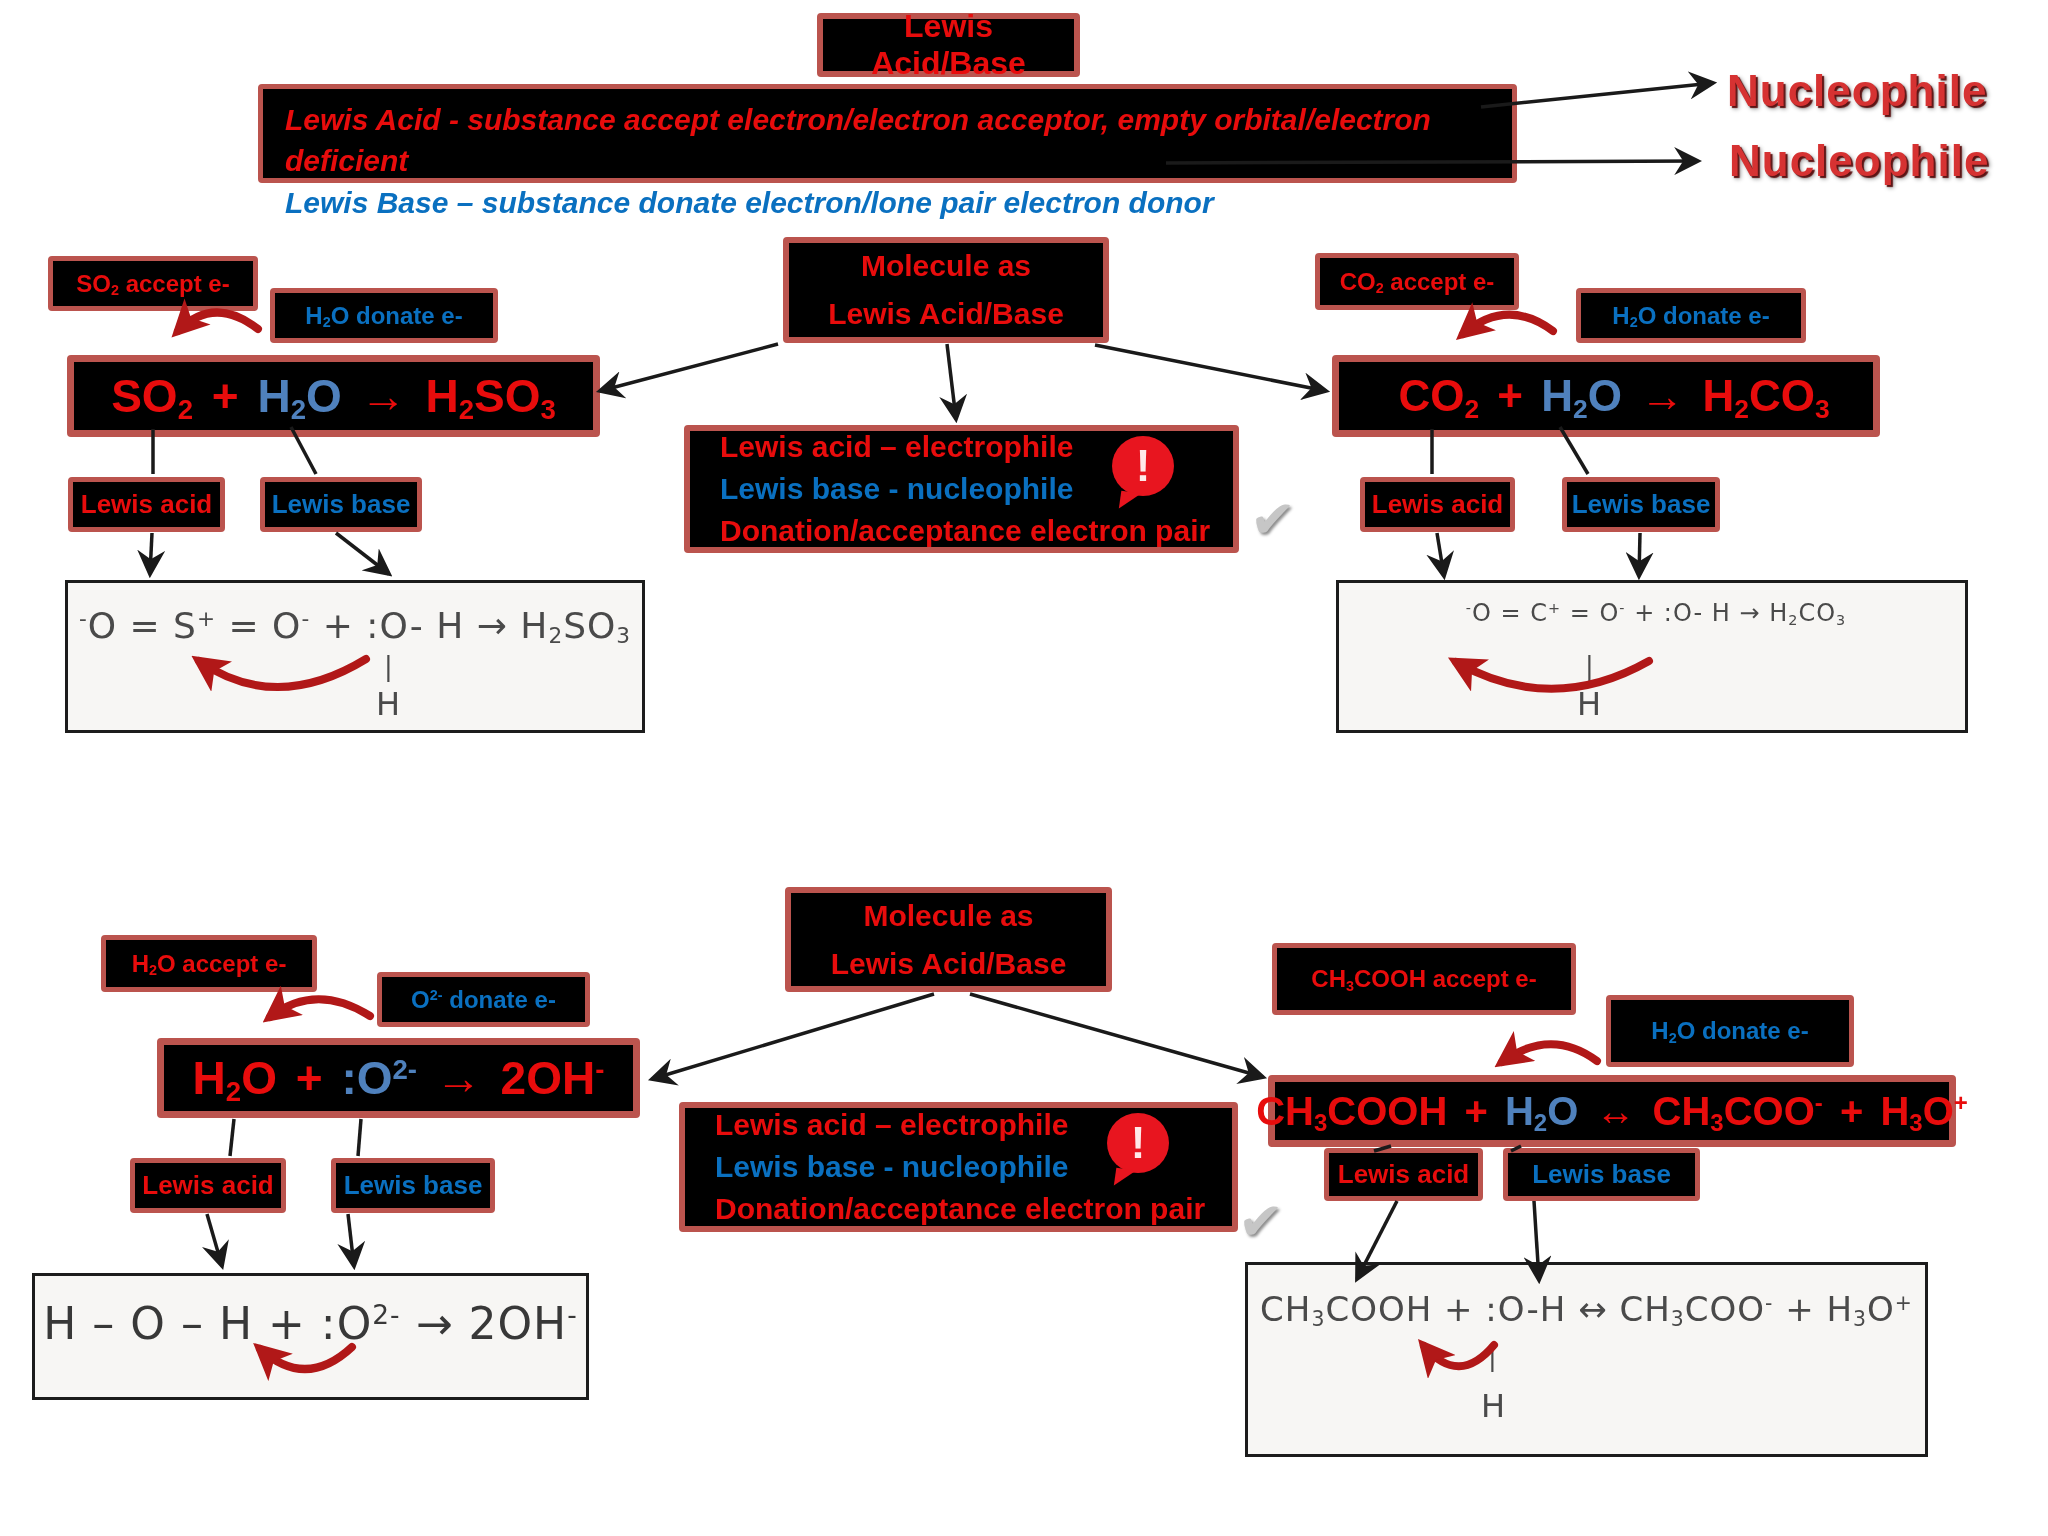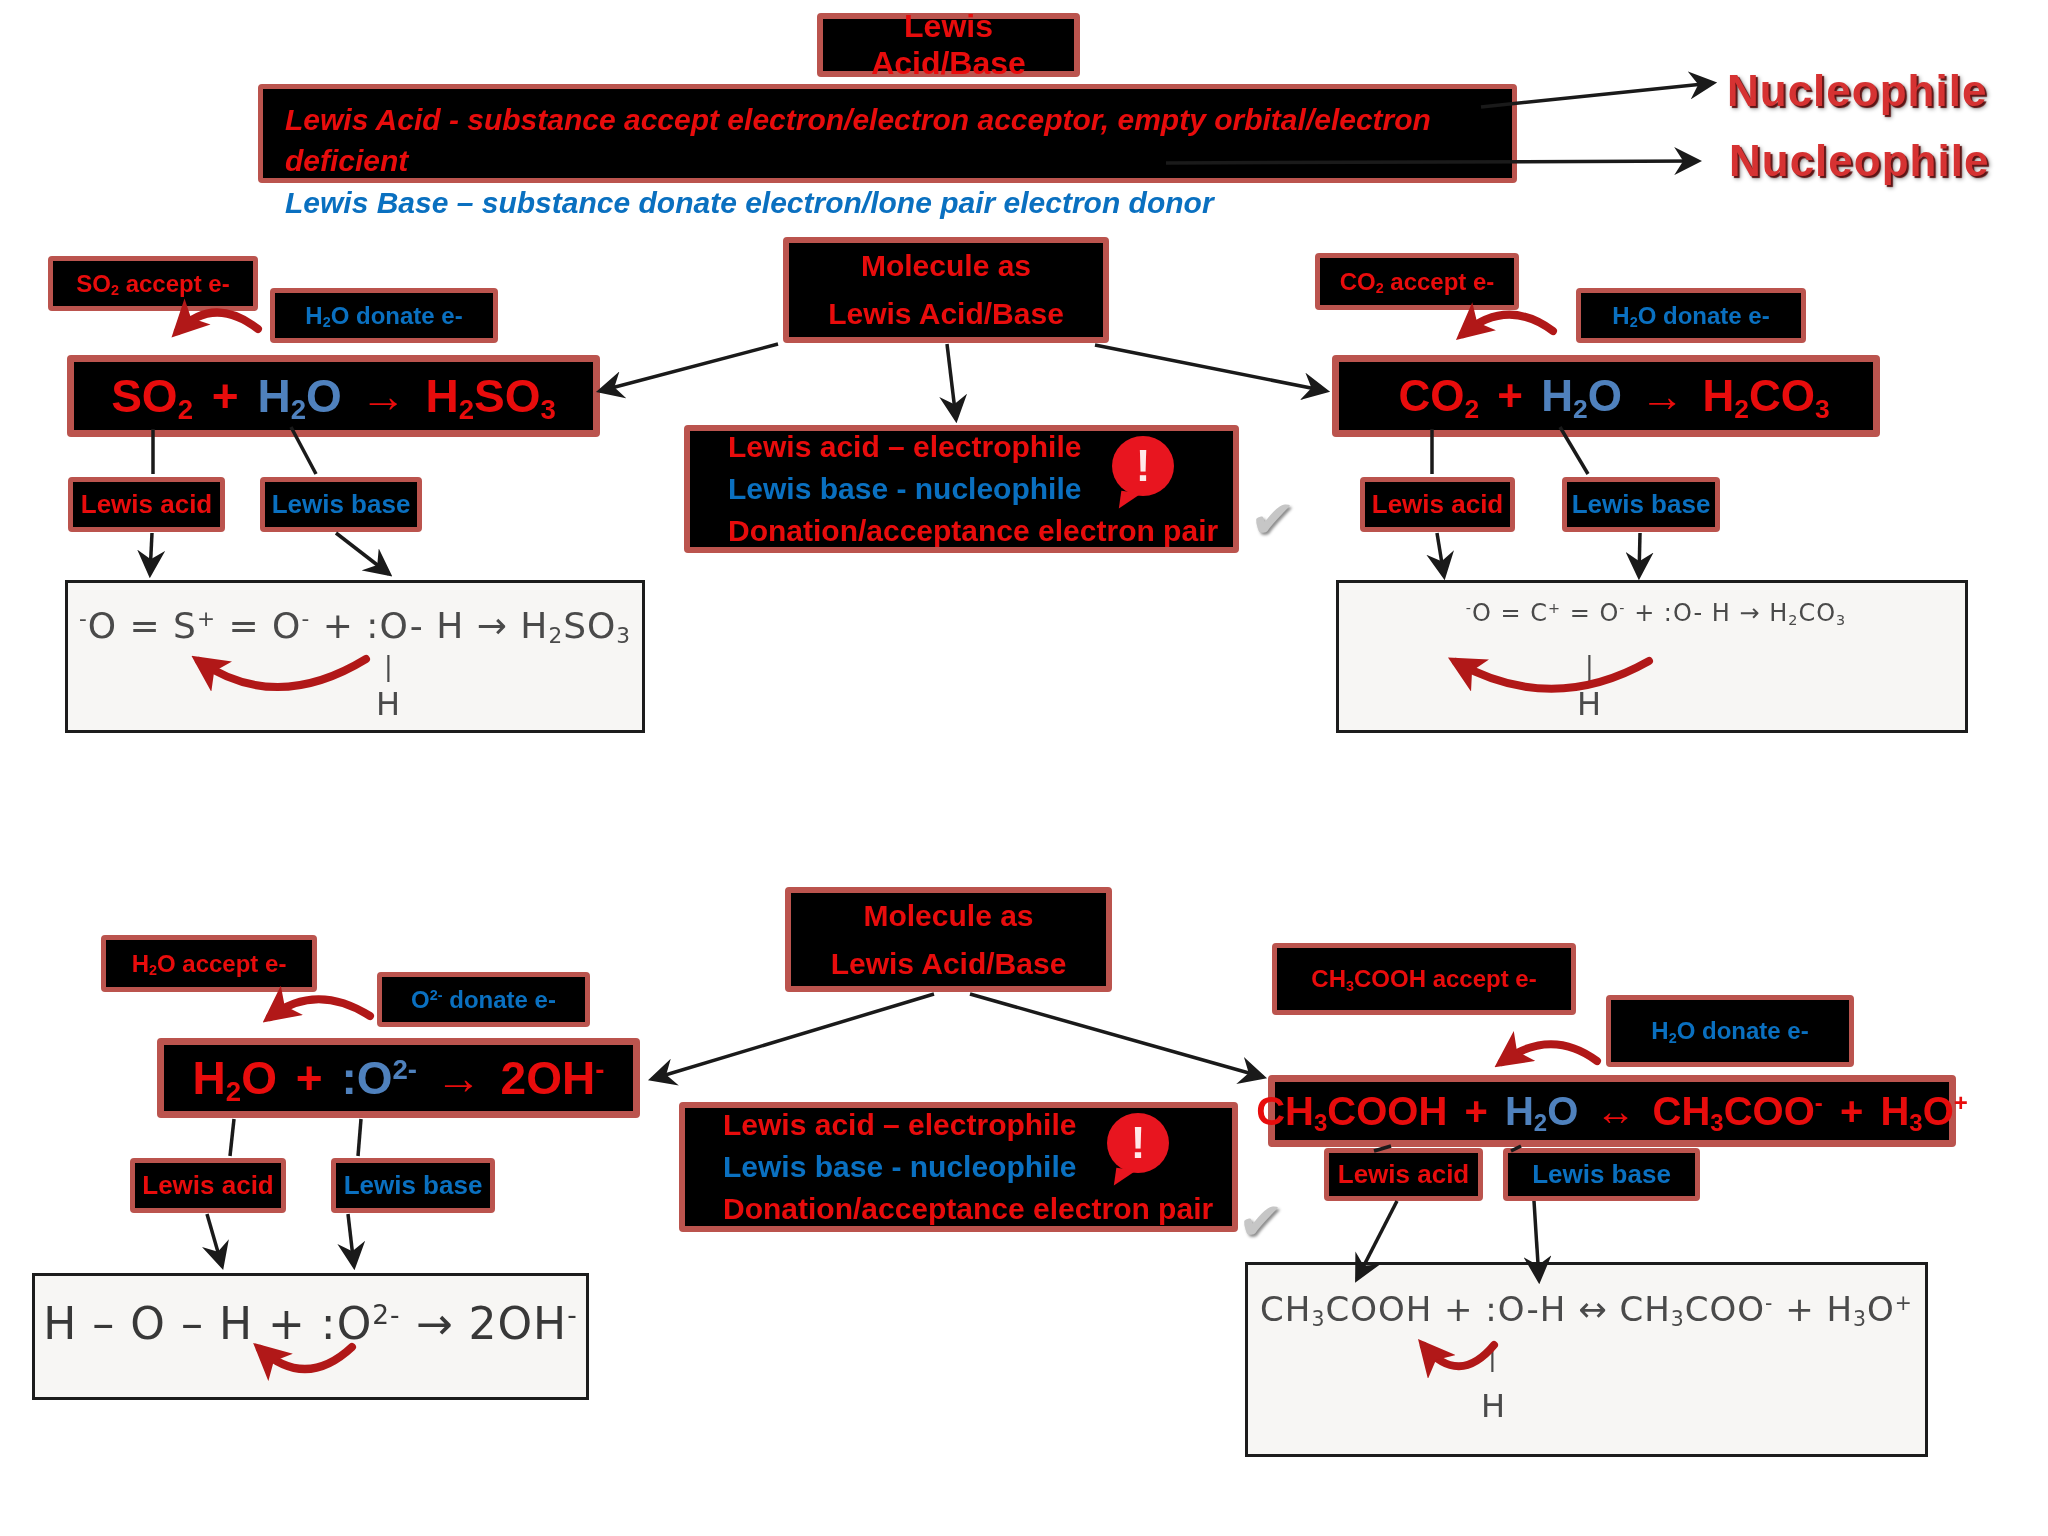--- a/index.html
+++ b/index.html
@@ -35,21 +35,21 @@
   }
   .bigword{
     position:absolute;font-size:44px;font-weight:bold;color:#d63232;z-index:10;
     text-shadow:2px 2px 1px #5d1414,3px 3px 4px #9b9b9b;letter-spacing:1px;white-space:nowrap;
   }
   .lab{font-size:24px;font-weight:bold;white-space:nowrap;}
   .acidbase{font-size:26px;font-weight:bold;}
   .molbox{font-size:30px;font-weight:bold;color:#e80c0c;line-height:1.6;flex-direction:column;}
   .infobox{
     align-items:flex-start;justify-content:center;flex-direction:column;
-    padding-left:38px;text-align:left;font-size:30px;font-weight:bold;line-height:1.4;
+    padding-left:30px;text-align:left;font-size:30px;font-weight:bold;line-height:1.4;
     border-width:6px;
   }
   .struct{
     position:absolute;left:0;right:0;text-align:center;color:#4a4a4a;
     font-family:"DejaVu Sans",sans-serif;white-space:nowrap;letter-spacing:1px;
   }
   .structpart{position:absolute;color:#4a4a4a;font-family:"DejaVu Sans",sans-serif;}
   .check{
     position:absolute;font-size:54px;color:#c6c6c6;z-index:20;
     text-shadow:2px 2px 3px #8d8d8d;transform:rotate(3deg);

